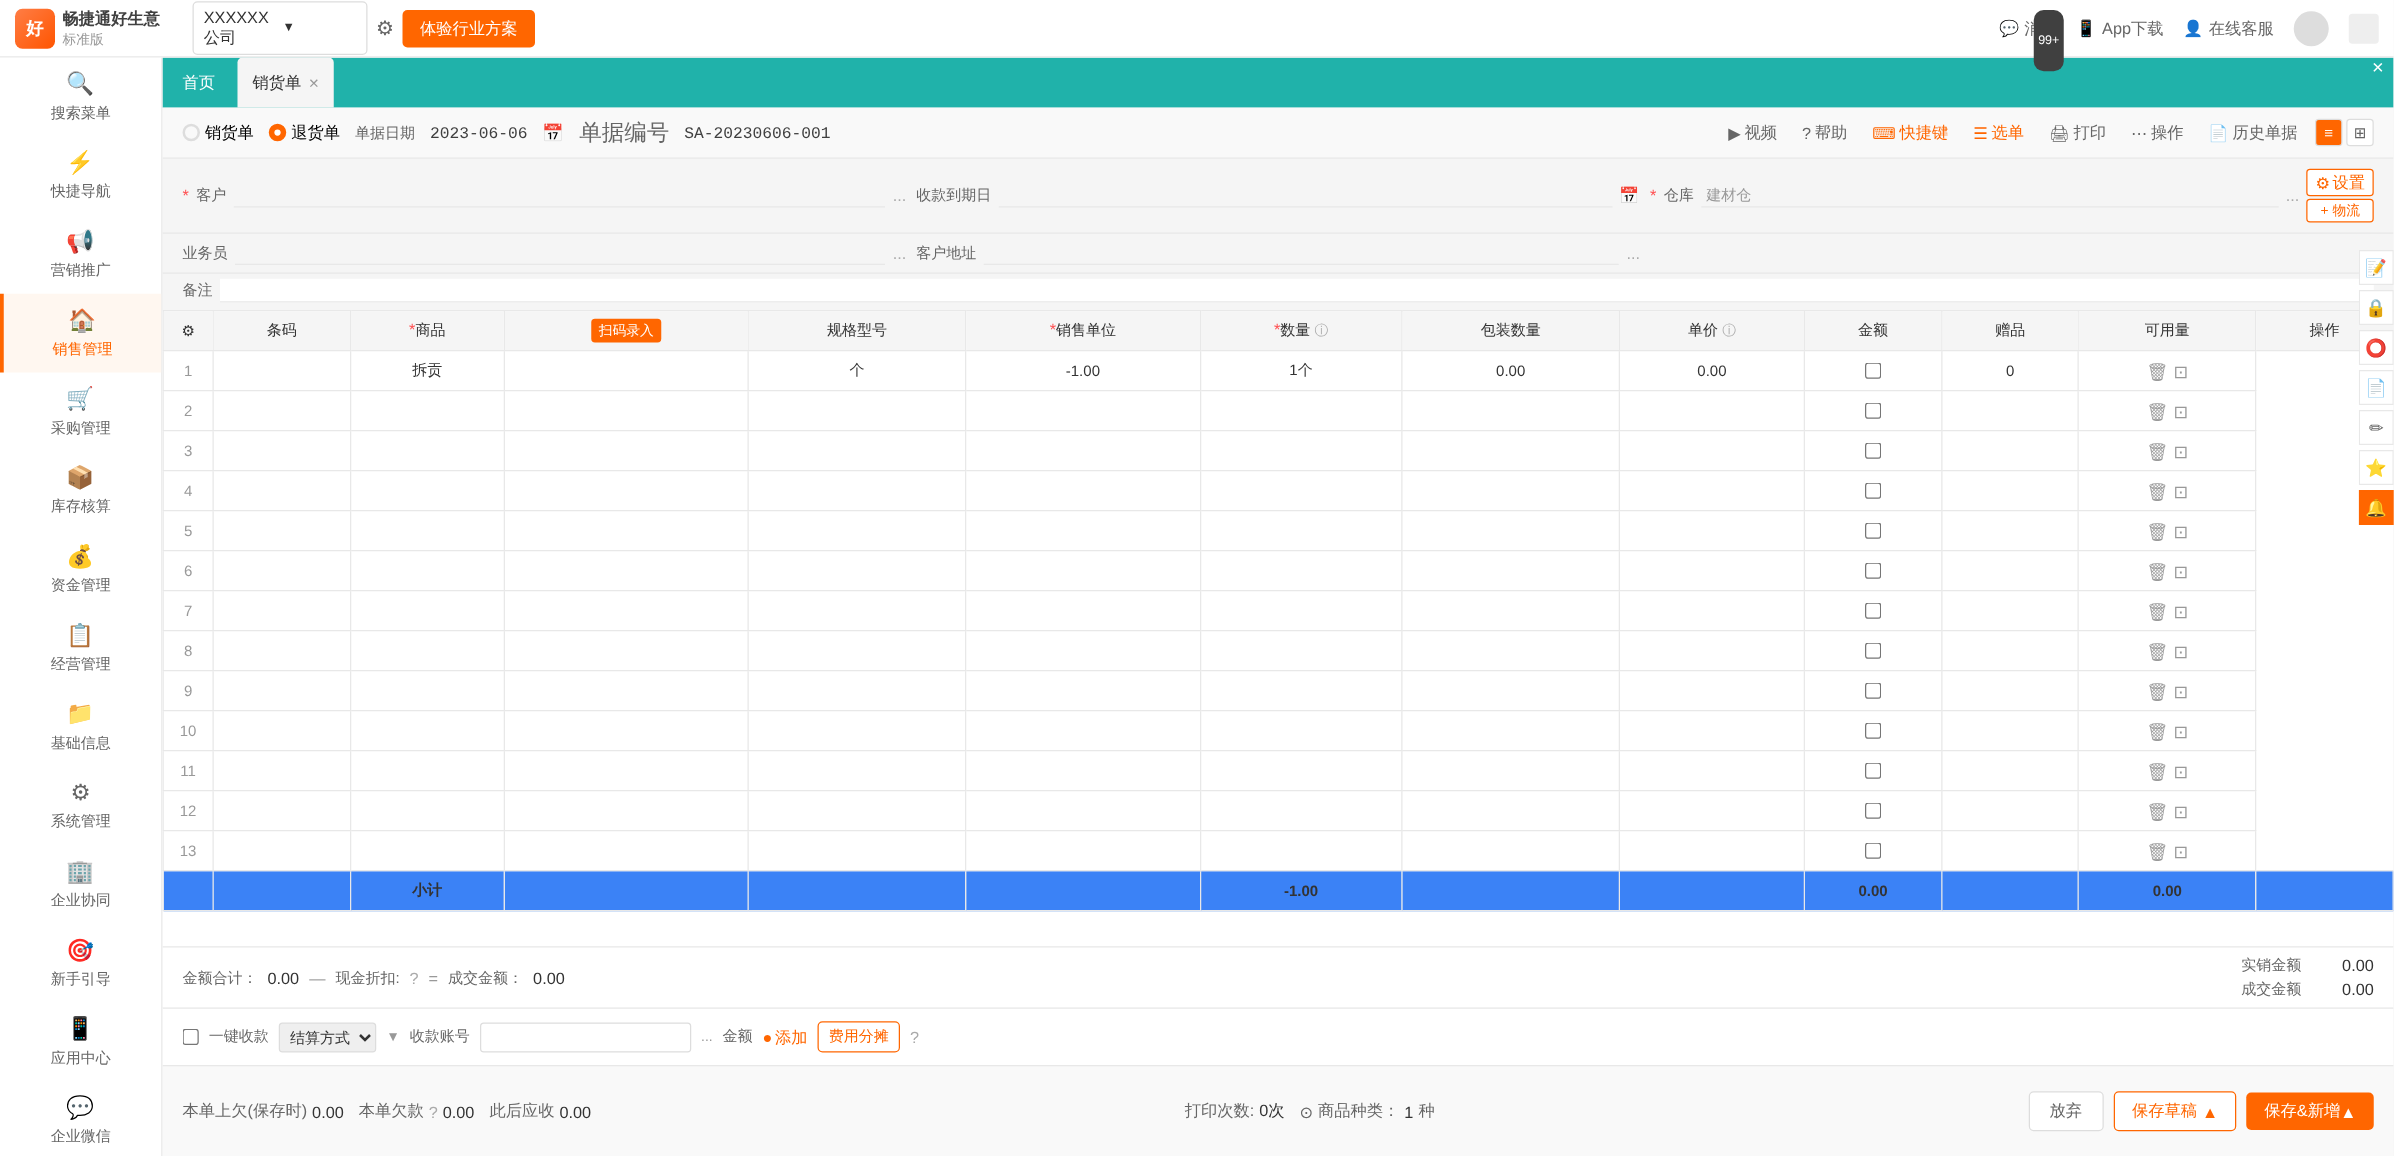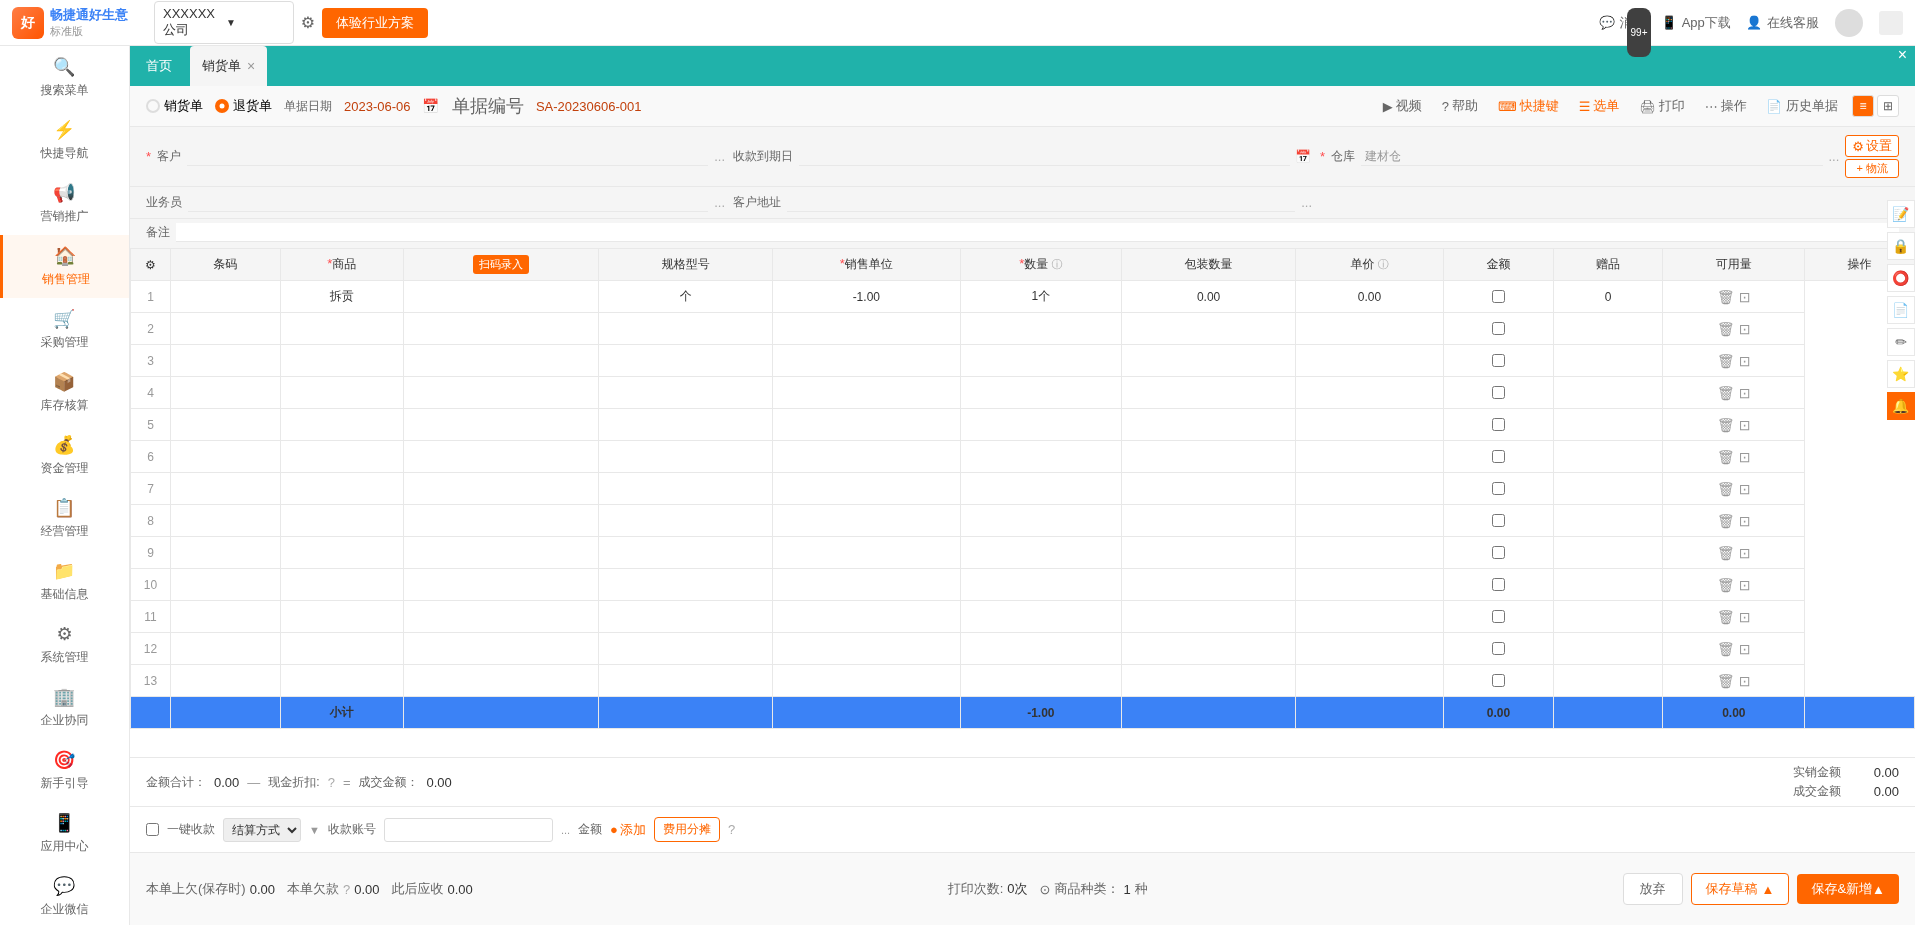--- a/index.html
+++ b/index.html
@@ -3,21 +3,21 @@
   <meta charset="utf-8">
   <style>
     * { box-sizing: border-box; margin: 0; padding: 0; font-family: "Microsoft YaHei", "PingFang SC", sans-serif; font-size: 13px; }
     body { display: flex; flex-direction: column; height: 925px; overflow: hidden; background: #f5f5f5; }
 
     
     .top-bar { height: 46px; background: #fff; display: flex; align-items: center; padding: 0 12px; border-bottom: 1px solid #e8e8e8; flex-shrink: 0; }
     .logo-area { display: flex; align-items: center; gap: 6px; width: 130px; }
     .logo-icon { width: 32px; height: 32px; background: linear-gradient(135deg, #ff7d45, #ff5500); border-radius: 6px; display: flex; align-items: center; justify-content: center; color: white; font-weight: bold; font-size: 14px; }
     .logo-text { display: flex; flex-direction: column; }
-    .logo-title { color: #3b82f6; font-weight: bold; font-size: 13px; }
+    .logo-title { color: #404040; font-weight: bold; font-size: 13px; }
     .logo-sub { color: #999; font-size: 11px; }
     .company-selector { display: flex; align-items: center; gap: 4px; border: 1px solid #ddd; border-radius: 4px; padding: 4px 8px; cursor: pointer; min-width: 140px; background: #fff; }
     .company-selector span { flex: 1; color: #333; }
     .chevron-icon { color: #999; font-size: 10px; }
     .gear-btn { width: 28px; height: 28px; border: none; background: none; cursor: pointer; color: #666; font-size: 16px; display: flex; align-items: center; justify-content: center; }
     .trial-btn { background: #ff6600; color: white; border: none; border-radius: 4px; padding: 6px 14px; cursor: pointer; font-size: 13px; }
     .top-bar-right { margin-left: auto; display: flex; align-items: center; gap: 16px; }
     .top-bar-icon-item { display: flex; align-items: center; gap: 4px; cursor: pointer; color: #666; font-size: 12px; position: relative; }
     .badge { position: absolute; top: -6px; right: -6px; background: #404040; color: white; border-radius: 8px; padding: 19px 4px; font-size: 10px; }
     .avatar { width: 28px; height: 28px; border-radius: 50%; background: #ddd; }
@@ -43,21 +43,21 @@
     .tab-close { background: none; border: none; cursor: pointer; color: #999; font-size: 14px; }
     .tab-bar-close { margin-left: auto; margin-right: 8px; background: none; border: none; cursor: pointer; color: white; font-size: 16px; }
     .form-top { display: flex; align-items: center; padding: 8px 16px; background: #f9f9f9; border-bottom: 1px solid #e8e8e8; gap: 12px; }
     .radio-group { display: flex; gap: 12px; align-items: center; }
     .radio-item { display: flex; align-items: center; gap: 4px; cursor: pointer; }
     .radio-dot { width: 14px; height: 14px; border: 2px solid #ddd; border-radius: 50%; }
     .radio-dot.checked { border-color: #ff6600; background: #ff6600; position: relative; }
     .radio-dot.checked::after { content: ''; position: absolute; top: 50%; left: 50%; transform: translate(-50%,-50%); width: 5px; height: 5px; background: white; border-radius: 50%; }
     .field-label { color: #666; font-size: 12px; white-space: nowrap; }
     .field-required { color: #ff4d4f; }
-    .date-display { color: #c2410c; font-size: 13px; }
+    .date-display { color: #404040; font-size: 13px; font-family: Liberation Mono, monospace; }
     .toolbar-right { margin-left: auto; display: flex; align-items: center; gap: 8px; }
     .toolbar-btn { display: flex; align-items: center; gap: 3px; cursor: pointer; color: #666; font-size: 12px; padding: 2px 6px; border-radius: 3px; }
     .toolbar-btn-primary { color: #ff6600; }
 
     .form-fields { padding: 8px 16px; display: grid; grid-template-columns: 1fr 1fr 1fr; gap: 8px; border-bottom: 1px solid #e8e8e8; }
     .form-field { display: flex; align-items: center; gap: 6px; }
     .form-field-input { flex: 1; border: none; border-bottom: 1px solid #e8e8e8; padding: 2px 4px; color: #999; font-size: 12px; outline: none; background: transparent; }
     .form-field-dots { color: #aaa; cursor: pointer; }
     .form-field-icon { color: #aaa; cursor: pointer; }
 

